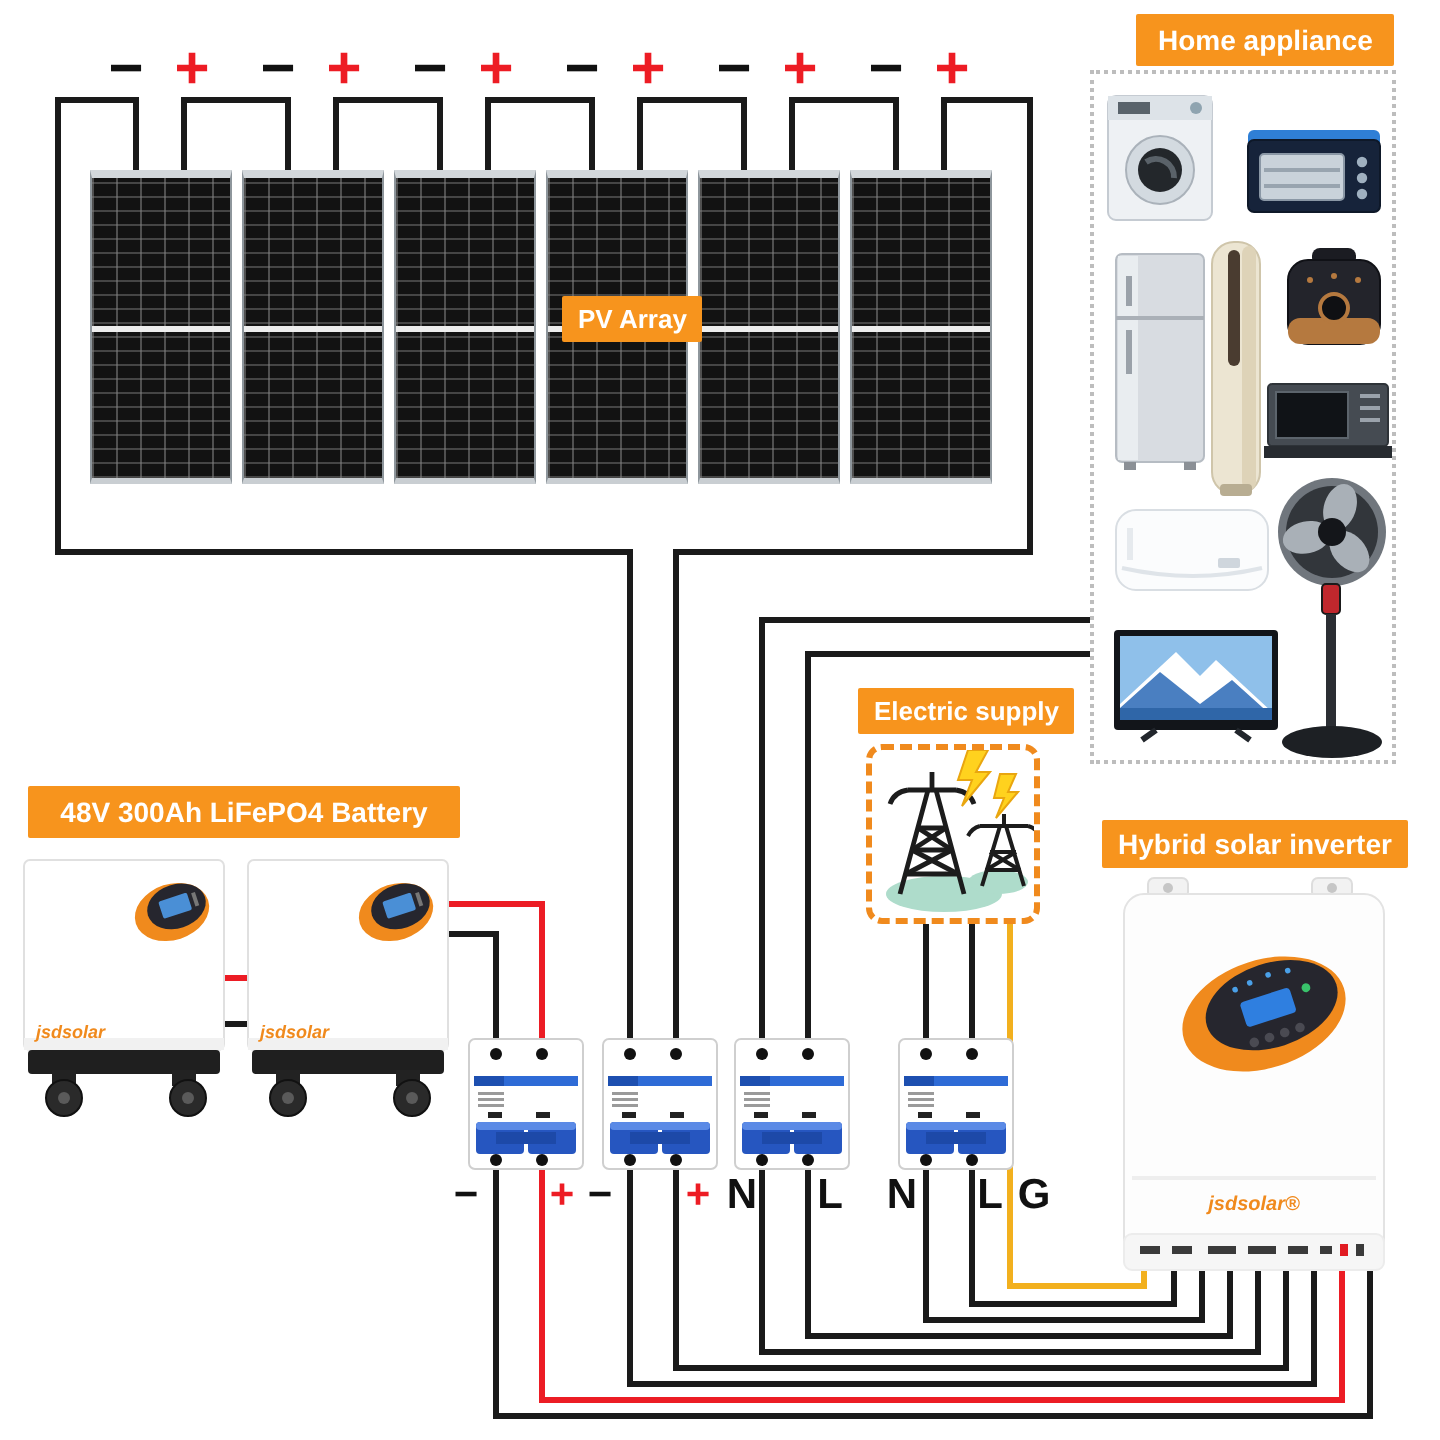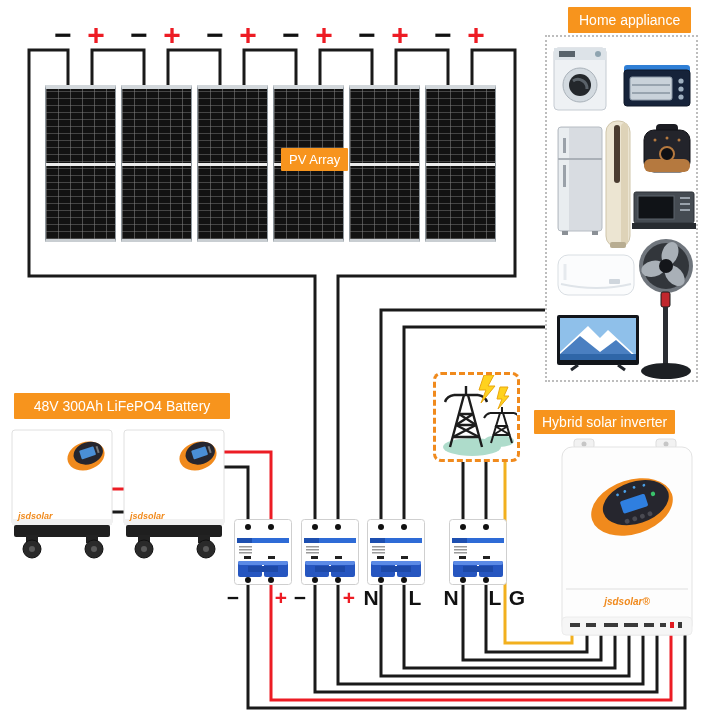--- a/index.html
+++ b/index.html
@@ -1,25 +1,25 @@
 <!DOCTYPE html>
 <html><head>
 <meta charset="utf-8">
 <style>
   html,body{margin:0;padding:0;background:#fff;}
   #stage{position:relative;width:720px;height:720px;background:#ffffff;overflow:hidden;
          font-family:"Liberation Sans", sans-serif;}
   #wires{position:absolute;left:0;top:0;z-index:1;}
   .comp{position:absolute;z-index:2;}
-  .lbl{position:absolute;z-index:4;background:#F7941D;color:#fff;font-weight:normal;
+  .lbl{position:absolute;z-index:4;background:#F7941D;color:#fff;font-weight:bold;
        white-space:nowrap;text-align:center;line-height:1;border-radius:1px;}
   .lbl-pv{left:241px;top:148px;font-size:13px;padding:5px 8px;margin-left:40px;}
   .lbl-home{left:568px;top:7px;font-size:14px;padding:6px 11px;}
   .lbl-supply{left:429px;top:344px;font-size:13px;padding:5px 8px;}
-  .lbl-inverter{left:534px;top:410px;font-size:14px;padding:5px 8px;text-align:center;}
+  .lbl-inverter{left:551px;top:410px;font-size:14px;padding:5px 8px;text-align:center;}
   .lbl-battery{left:14px;top:393px;width:216px;font-size:14px;padding:6px 0;}
   .panel{position:absolute;z-index:2;width:71px;height:157px;box-sizing:border-box;
     background:
       linear-gradient(#ececec,#ececec) 0 50%/100% 3px no-repeat,
       repeating-linear-gradient(90deg, rgba(130,130,130,.55) 0 1px, transparent 1px 12px),
       repeating-linear-gradient(0deg, rgba(120,120,120,.5) 0 1px, transparent 1px 7px),
       #121212;
     border:1px solid #8e969c;border-top:4px solid #d2d7db;border-bottom:3px solid #c9ced2;}
   .pol{position:absolute;z-index:3;top:20px;font-size:30px;font-weight:bold;transform:translateX(-50%);line-height:1;}
   .blab{position:absolute;z-index:4;top:587px;font-size:21px;font-weight:bold;transform:translateX(-50%);line-height:1;}
@@ -66,20 +66,21 @@
       <div class="panel" style="left: 45px; top: 85px;"></div>
       <div class="panel" style="left: 121px; top: 85px;"></div>
       <div class="panel" style="left: 197px; top: 85px;"></div>
       <div class="panel" style="left: 273px; top: 85px;"></div>
       <div class="panel" style="left: 349px; top: 85px;"></div>
       <div class="panel" style="left: 425px; top: 85px;"></div>
     </div>
 
   <div class="lbl lbl-pv">PV Array</div>
   <div class="lbl lbl-home">Home appliance</div>
+  <div class="lbl lbl-supply">Electric supply</div>
   <div class="lbl lbl-inverter">Hybrid solar inverter</div>
   <div class="lbl lbl-battery">48V 300Ah LiFePO4 Battery</div>
 
   <div class="box-home">
     <svg class="app" style="left:6px;top:10px" width="54" height="64">
       <rect x="1" y="1" width="52" height="62" rx="4" fill="#eef1f4" stroke="#c5cbd2"></rect>
       <rect x="1" y="1" width="52" height="12" fill="#dde3e8"></rect>
       <rect x="6" y="4" width="16" height="6" fill="#59636b"></rect>
       <circle cx="45" cy="7" r="3" fill="#8fa4b0"></circle>
       <circle cx="27" cy="38" r="17" fill="#d3dae0" stroke="#aab2ba"></circle>

